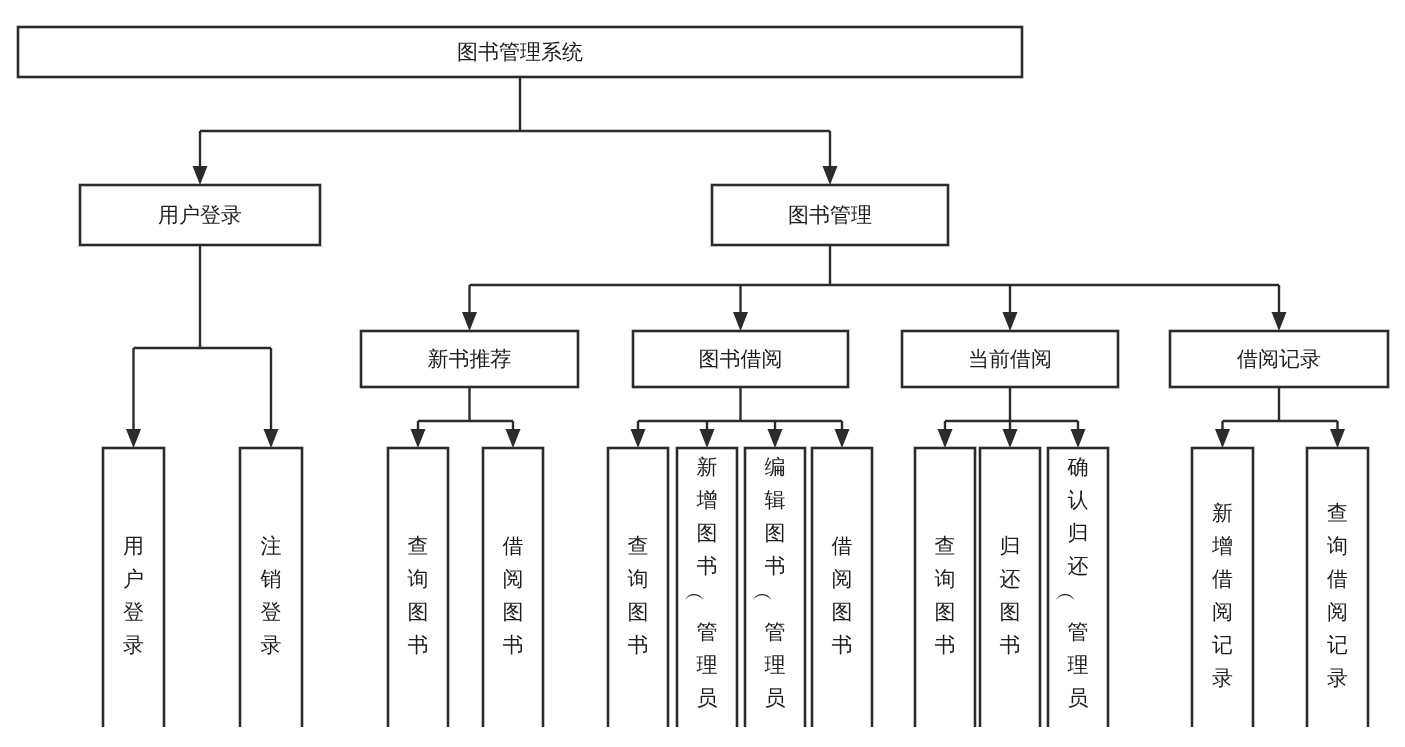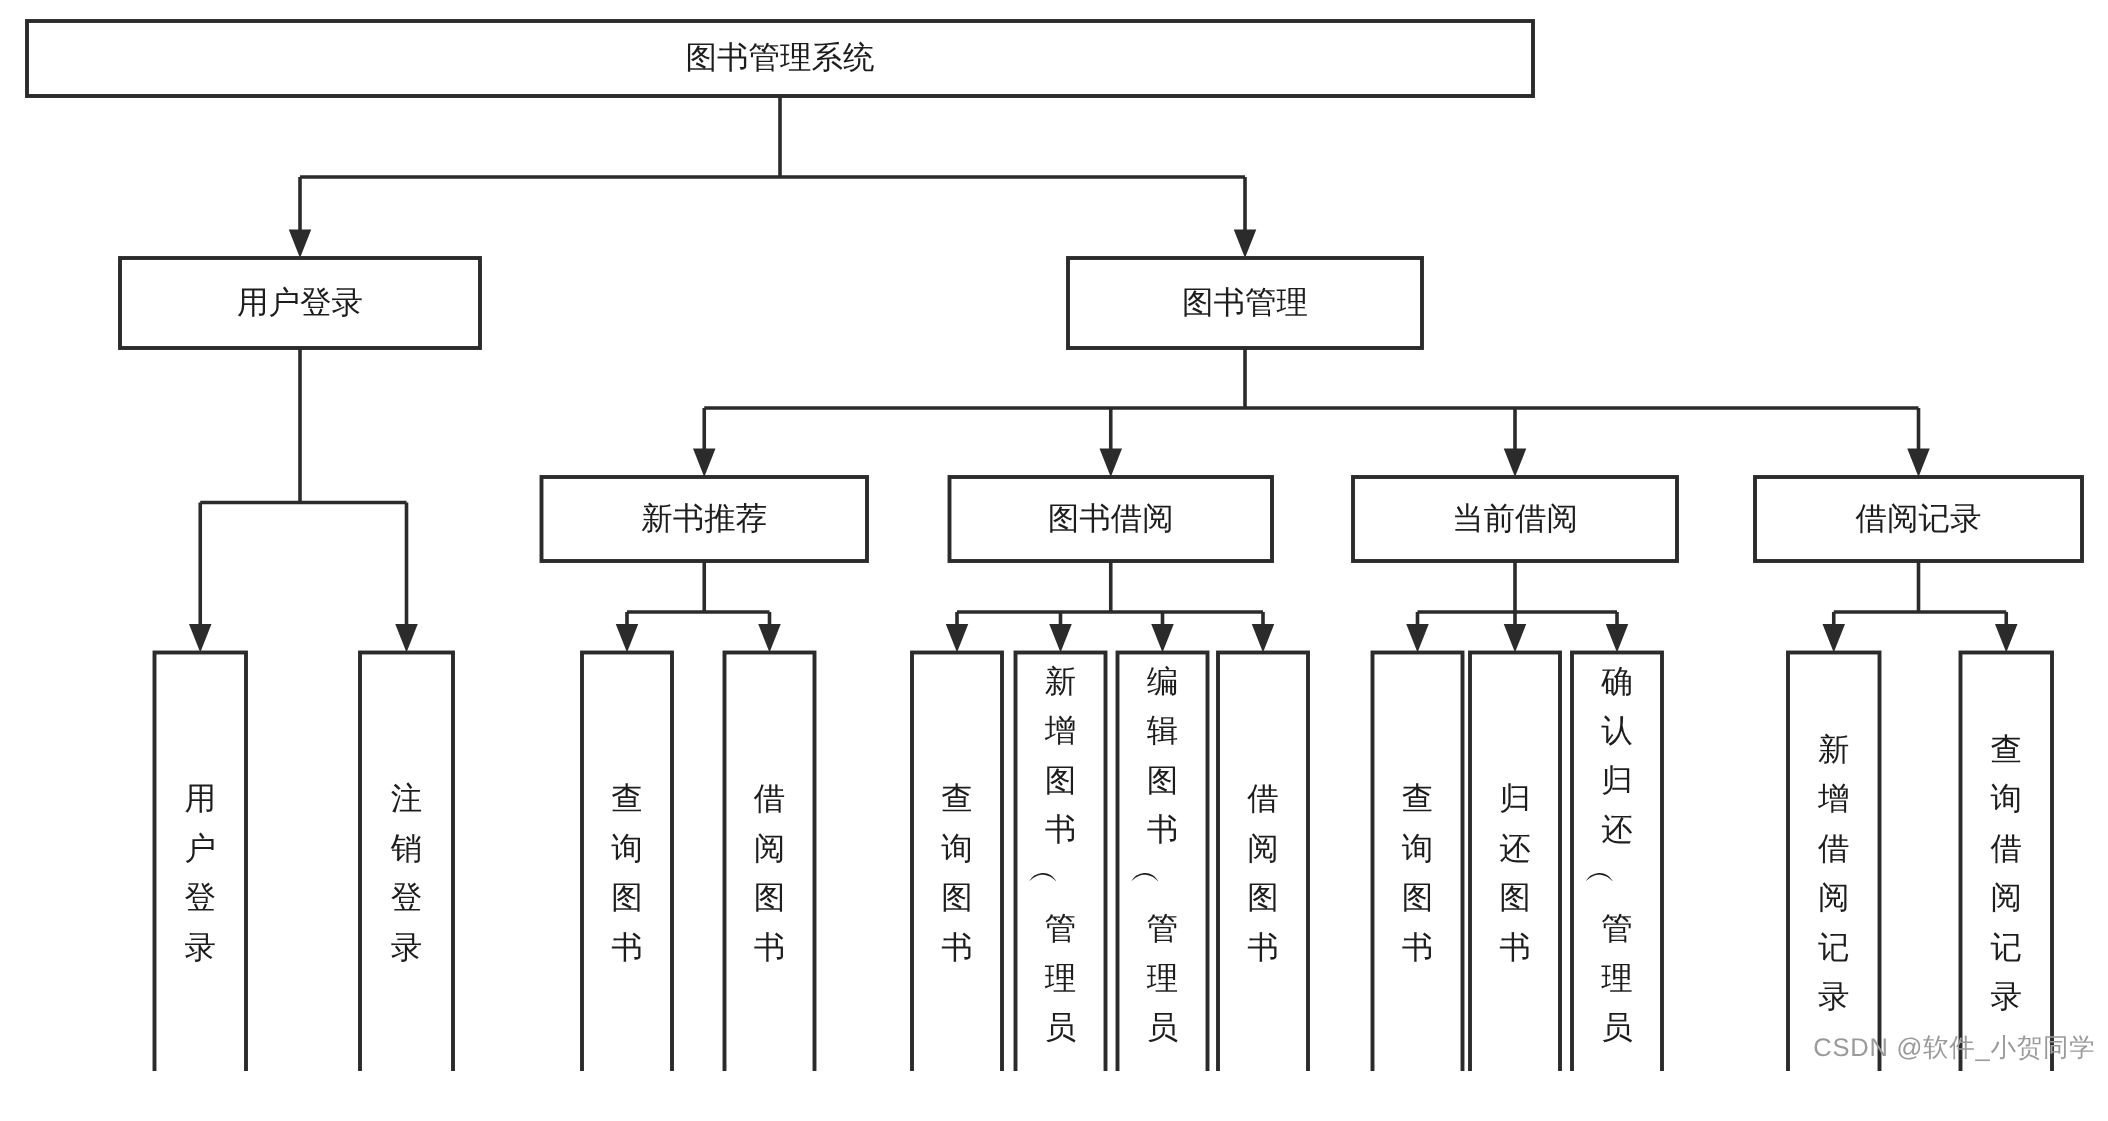--- a/index.html
+++ b/index.html
@@ -9,20 +9,21 @@
   }
   body {
     font-family: "Liberation Sans", "DejaVu Sans", sans-serif;
   }
   #stage {
     position: relative;
     width: 1405px;
     height: 714px;
     background: #ffffff;
     overflow: hidden;
+    margin-top: 13px;
   }
   #diagram-svg {
     position: absolute;
     left: 0;
     top: 0;
     width: 1405px;
     height: 747px;
   }
   .node-box {
     fill: #ffffff;
@@ -212,14 +213,13 @@
         <g>
           <rect class="node-box" x="1192" y="435" width="61" height="300"></rect>
           <text class="node-label-vertical" x="1222.5" y="506.5"><tspan x="1222.5" dy="0">新</tspan><tspan x="1222.5" dy="33">增</tspan><tspan x="1222.5" dy="33">借</tspan><tspan x="1222.5" dy="33">阅</tspan><tspan x="1222.5" dy="33">记</tspan><tspan x="1222.5" dy="33">录</tspan></text>
         </g>
         <g>
           <rect class="node-box" x="1307" y="435" width="61" height="300"></rect>
           <text class="node-label-vertical" x="1337.5" y="506.5"><tspan x="1337.5" dy="0">查</tspan><tspan x="1337.5" dy="33">询</tspan><tspan x="1337.5" dy="33">借</tspan><tspan x="1337.5" dy="33">阅</tspan><tspan x="1337.5" dy="33">记</tspan><tspan x="1337.5" dy="33">录</tspan></text>
         </g>
       </g>
   </svg>
-  <div class="watermark">CSDN @软件_小贺同学</div>
 </div>
 
 </body></html>

